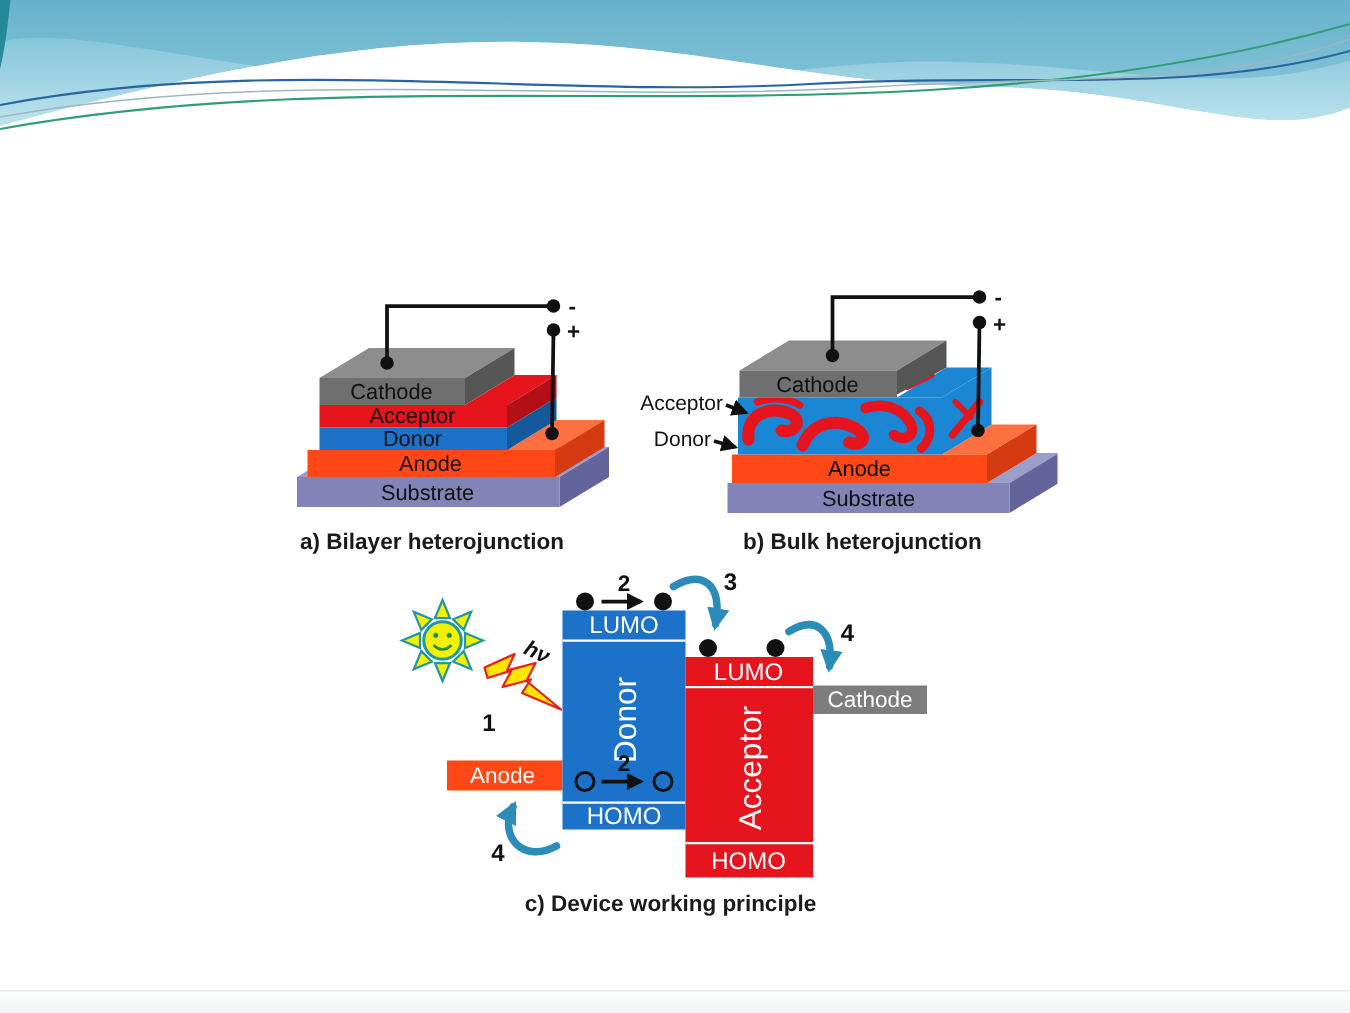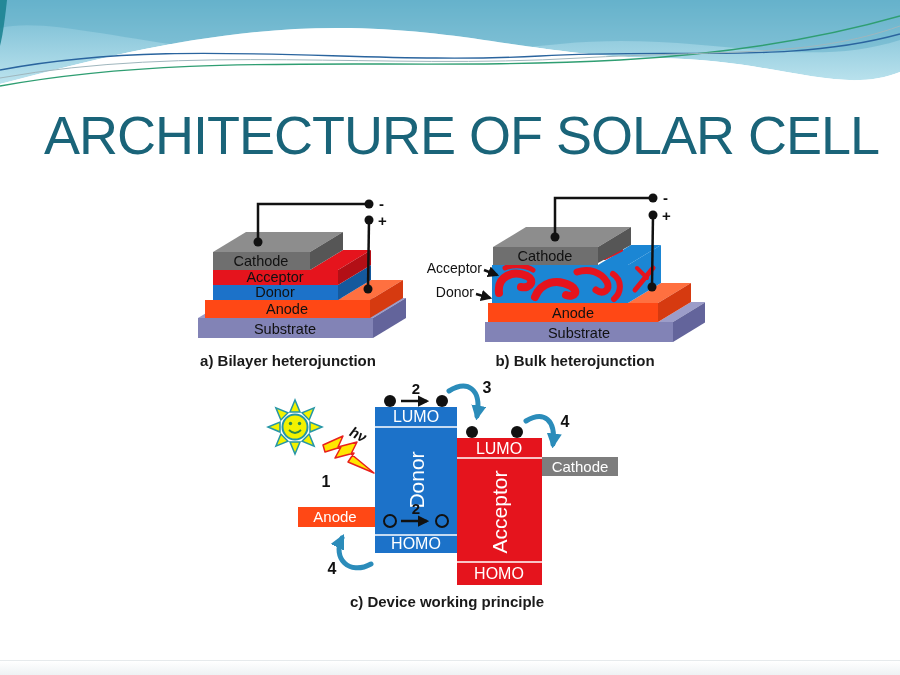--- a/index.html
+++ b/index.html
@@ -40,21 +40,20 @@
     </defs>
     <path d="M0,0 H900 V72 C840,96 780,60 660,58 C540,56 470,30 350,28 C230,26 120,52 0,84 Z" fill="url(#gTeal)"></path>
     <path d="M0,0 H900 V40 C800,72 700,30 560,44 C420,58 330,64 200,48 C110,37 40,18 0,28 Z" fill="#5aaac6" opacity="0.45"></path>
     <path d="M0,84 C120,52 230,26 350,28 C470,30 540,56 660,58 C780,60 840,96 900,72 L900,106 L0,106 Z" fill="#ffffff"></path>
     <path d="M0,70 C180,36 360,66 540,56 C680,48 790,64 900,34" fill="none" stroke="#2a649e" stroke-width="1.4"></path>
     <path d="M0,86 C200,50 400,72 620,60 C740,53 830,36 900,16" fill="none" stroke="#2f9e72" stroke-width="1.4"></path>
     <path d="M0,78 C190,44 380,70 580,58 C720,50 810,58 900,26" fill="none" stroke="#9fb6bd" stroke-width="1"></path>
     <path d="M0,0 L7,0 C5,18 3,34 0,46 Z" fill="#17808e" opacity="0.85"></path>
   </svg>
 
-  <div class="slide-title">ARCHITECTURE OF SOLAR CELL</div>
 
   <svg class="figure-svg" width="520" height="425" viewBox="0 0 520 425">
     <defs>
       <marker id="mBlack" viewBox="0 0 10 10" refX="8" refY="5" markerWidth="4.5" markerHeight="4.5" orient="auto-start-reverse">
         <path d="M0,0 L10,5 L0,10 Z" fill="#111111"></path>
       </marker>
       <marker id="mTeal" viewBox="0 0 10 10" refX="7" refY="5" markerWidth="3" markerHeight="3" orient="auto-start-reverse">
         <path d="M0,0 L10,5 L0,10 Z" fill="#2b8cba"></path>
       </marker>
       <clipPath id="mixClip">

